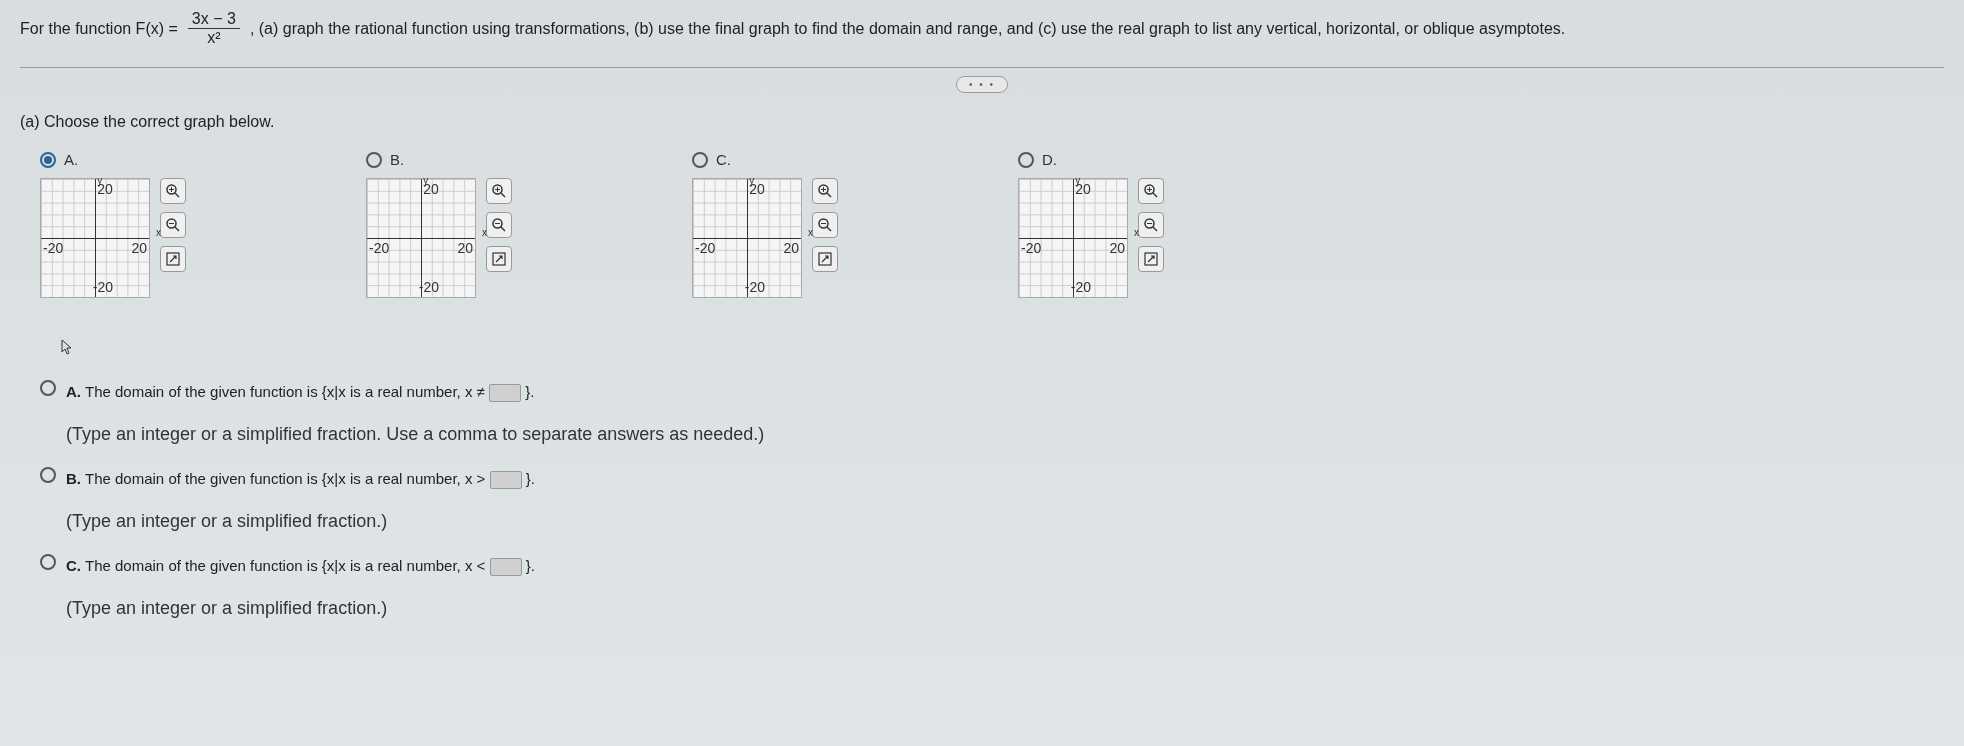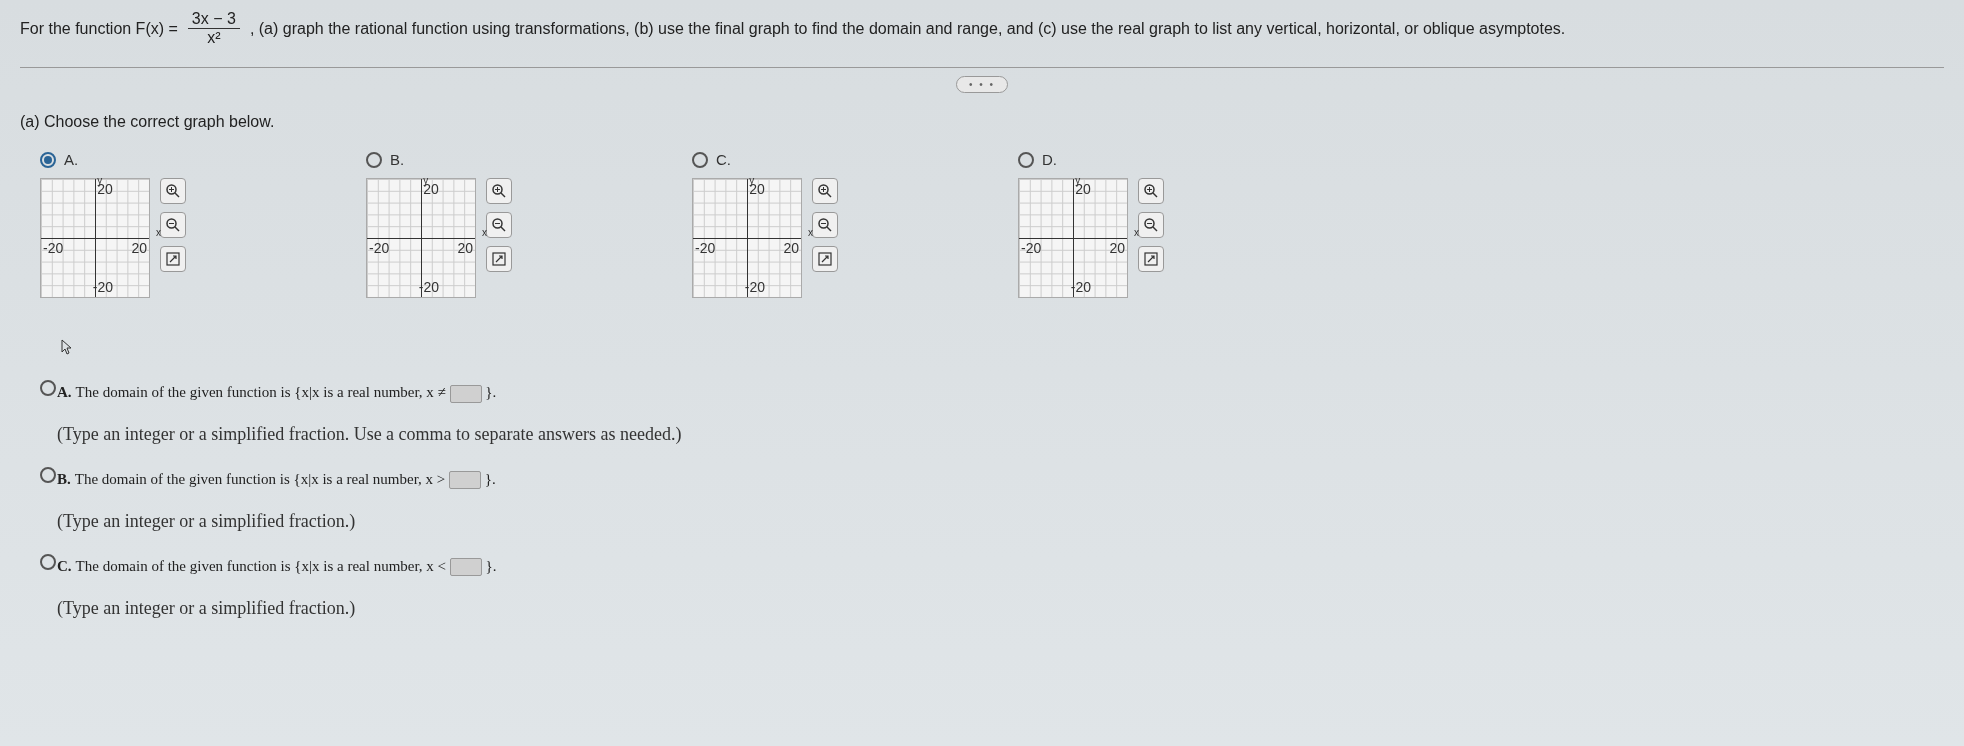--- a/index.html
+++ b/index.html
@@ -173,23 +173,22 @@
       cursor: pointer;
       font-size: 14px;
     }
     .answer-choices {
       margin: 20px 0;
       padding-left: 20px;
     }
     .answer-choice {
       display: flex;
       align-items: flex-start;
-      gap: 1px;
+      gap: 10px;
       margin-bottom: 18px;
-      font-family: Liberation Serif, serif;
     }
     .choice-text {
       font-size: 15px;
       color: #222;
       line-height: 1.6;
     }
     .choice-label {
       font-weight: bold;
       margin-right: 4px;
     }

